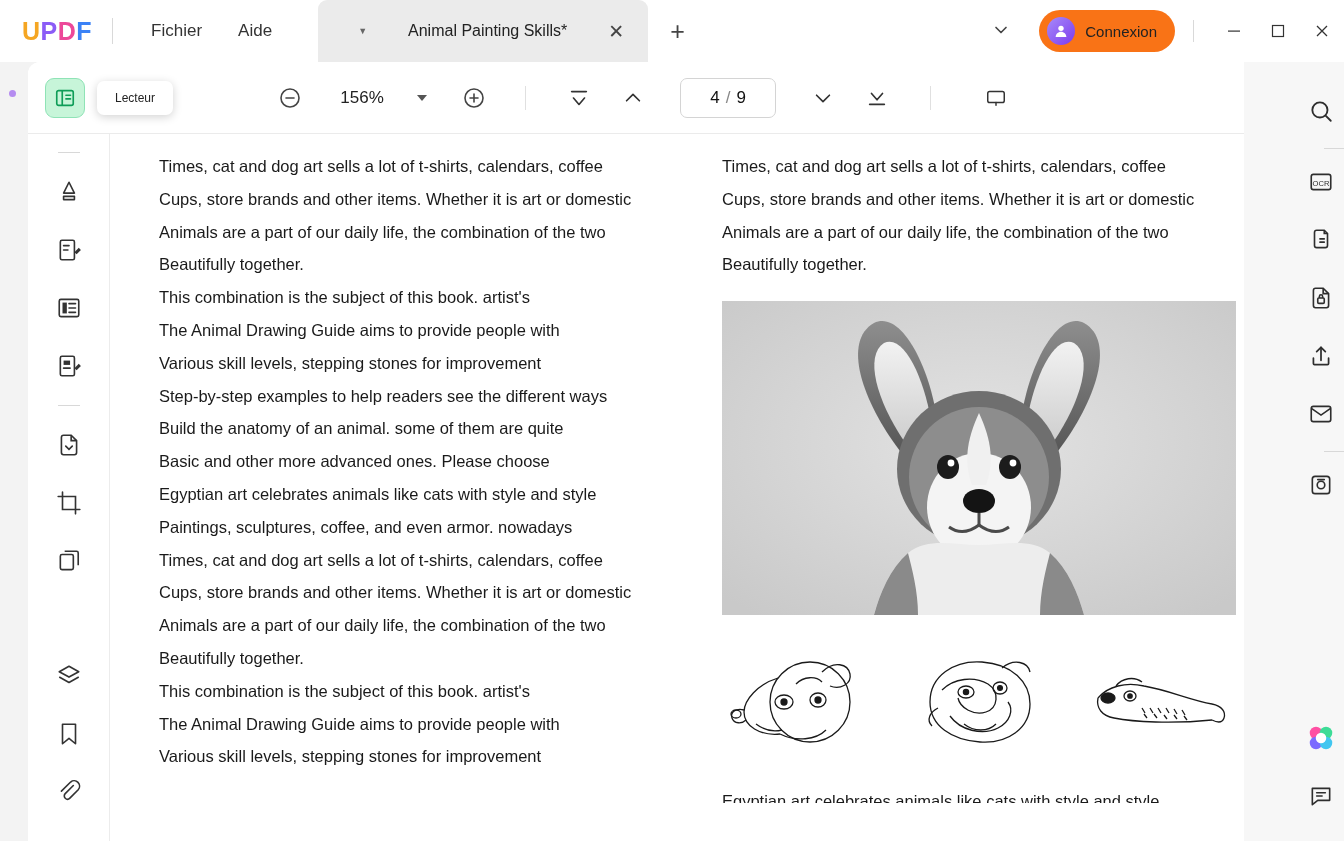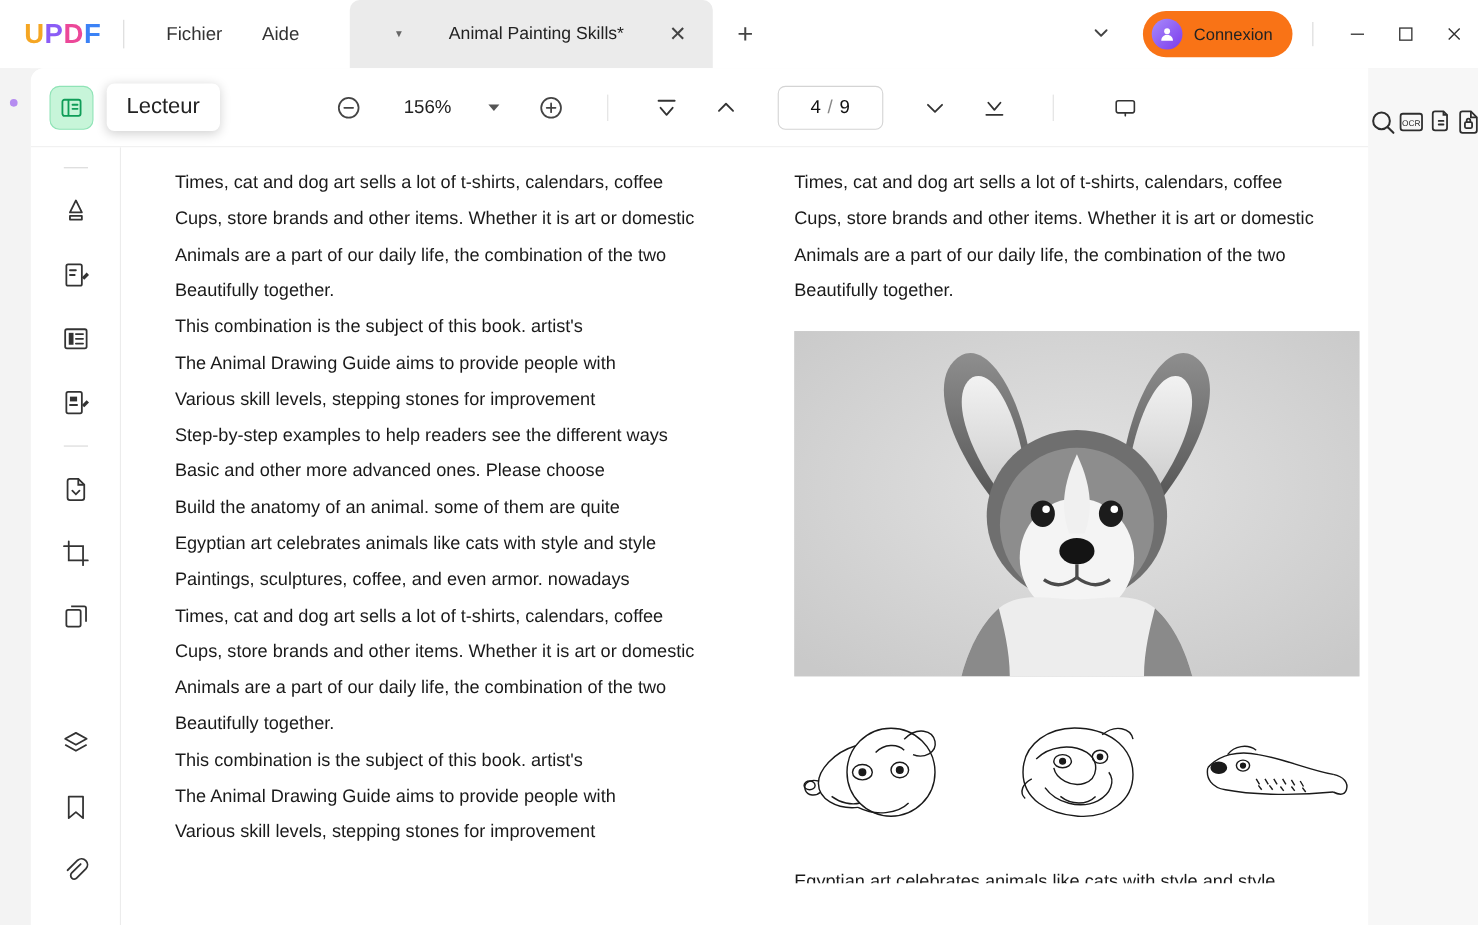--- a/index.html
+++ b/index.html
@@ -96,21 +96,21 @@
   }
   .reader-btn {
     margin-left: 17px; width: 40px; height: 40px; border-radius: 9px;
     background: #c7f5d9; display: flex; align-items: center; justify-content: center;
     border: 1px solid #8fe3b6; cursor: pointer;
   }
   .reader-btn svg { width: 22px; height: 22px; }
   .tooltip {
     margin-left: 12px; background: #ffffff; border-radius: 7px;
     box-shadow: 0 2px 10px rgba(0,0,0,0.18);
-    padding: 10px 18px; font-size: 20px; color: #222;
+    padding: 10px 18px; font-size: 12px; color: #222;
   }
   .tb-center { display: flex; align-items: center; gap: 16px; margin-left: 100px; }
   .circ-btn {
     width: 34px; height: 34px; display: flex; align-items: center; justify-content: center;
     cursor: pointer; color: #444;
   }
   .circ-btn svg { width: 24px; height: 24px; }
   .zoomval {
     font-size: 17px; color: #222; width: 62px; text-align: center; margin: 0 8px;
   }
@@ -166,21 +166,21 @@
   .sketchrow {
     margin-top: 32px; width: 514px; height: 110px; display: flex;
     align-items: center; justify-content: space-between;
   }
   .sketch { width: 150px; height: 105px; }
   .clipped-line { margin-top: 28px; overflow: hidden; height: 18px; }
 
   
   .rightrail {
     position: absolute; top: 62px; right: 0; width: 100px; height: 779px;
-    background: #f7f7f7; display: flex; align-items: flex-start;
+    background: #f7f7f7; display: flex; flex-direction: column; align-items: flex-end;
     padding-top: 20px;
   }
   .r-icon {
     width: 46px; height: 46px; margin: 6px 0; display: flex;
     align-items: center; justify-content: center; border-radius: 9px; cursor: pointer;
     color: #2e2e2e;
   }
   .r-icon svg { width: 26px; height: 26px; }
   .r-dash { width: 20px; height: 1px; background: #d8d8d8; margin: 8px 0 4px; }
   .r-gap { flex: 1; }
@@ -395,22 +395,22 @@
 
       <div class="page-col col-left">
         <p>Times, cat and dog art sells a lot of t-shirts, calendars, coffee</p>
         <p>Cups, store brands and other items. Whether it is art or domestic</p>
         <p>Animals are a part of our daily life, the combination of the two</p>
         <p>Beautifully together.</p>
         <p>This combination is the subject of this book. artist's</p>
         <p>The Animal Drawing Guide aims to provide people with</p>
         <p>Various skill levels, stepping stones for improvement</p>
         <p>Step-by-step examples to help readers see the different ways</p>
+        <p>Build the anatomy of an animal. some of them are quite</p>
         <p>Basic and other more advanced ones. Please choose</p>
-        <p>Build the anatomy of an animal. some of them are quite</p>
         <p>Egyptian art celebrates animals like cats with style and style</p>
         <p>Paintings, sculptures, coffee, and even armor. nowadays</p>
         <p>Times, cat and dog art sells a lot of t-shirts, calendars, coffee</p>
         <p>Cups, store brands and other items. Whether it is art or domestic</p>
         <p>Animals are a part of our daily life, the combination of the two</p>
         <p>Beautifully together.</p>
         <p>This combination is the subject of this book. artist's</p>
         <p>The Animal Drawing Guide aims to provide people with</p>
         <p>Various skill levels, stepping stones for improvement</p>
       </div>

